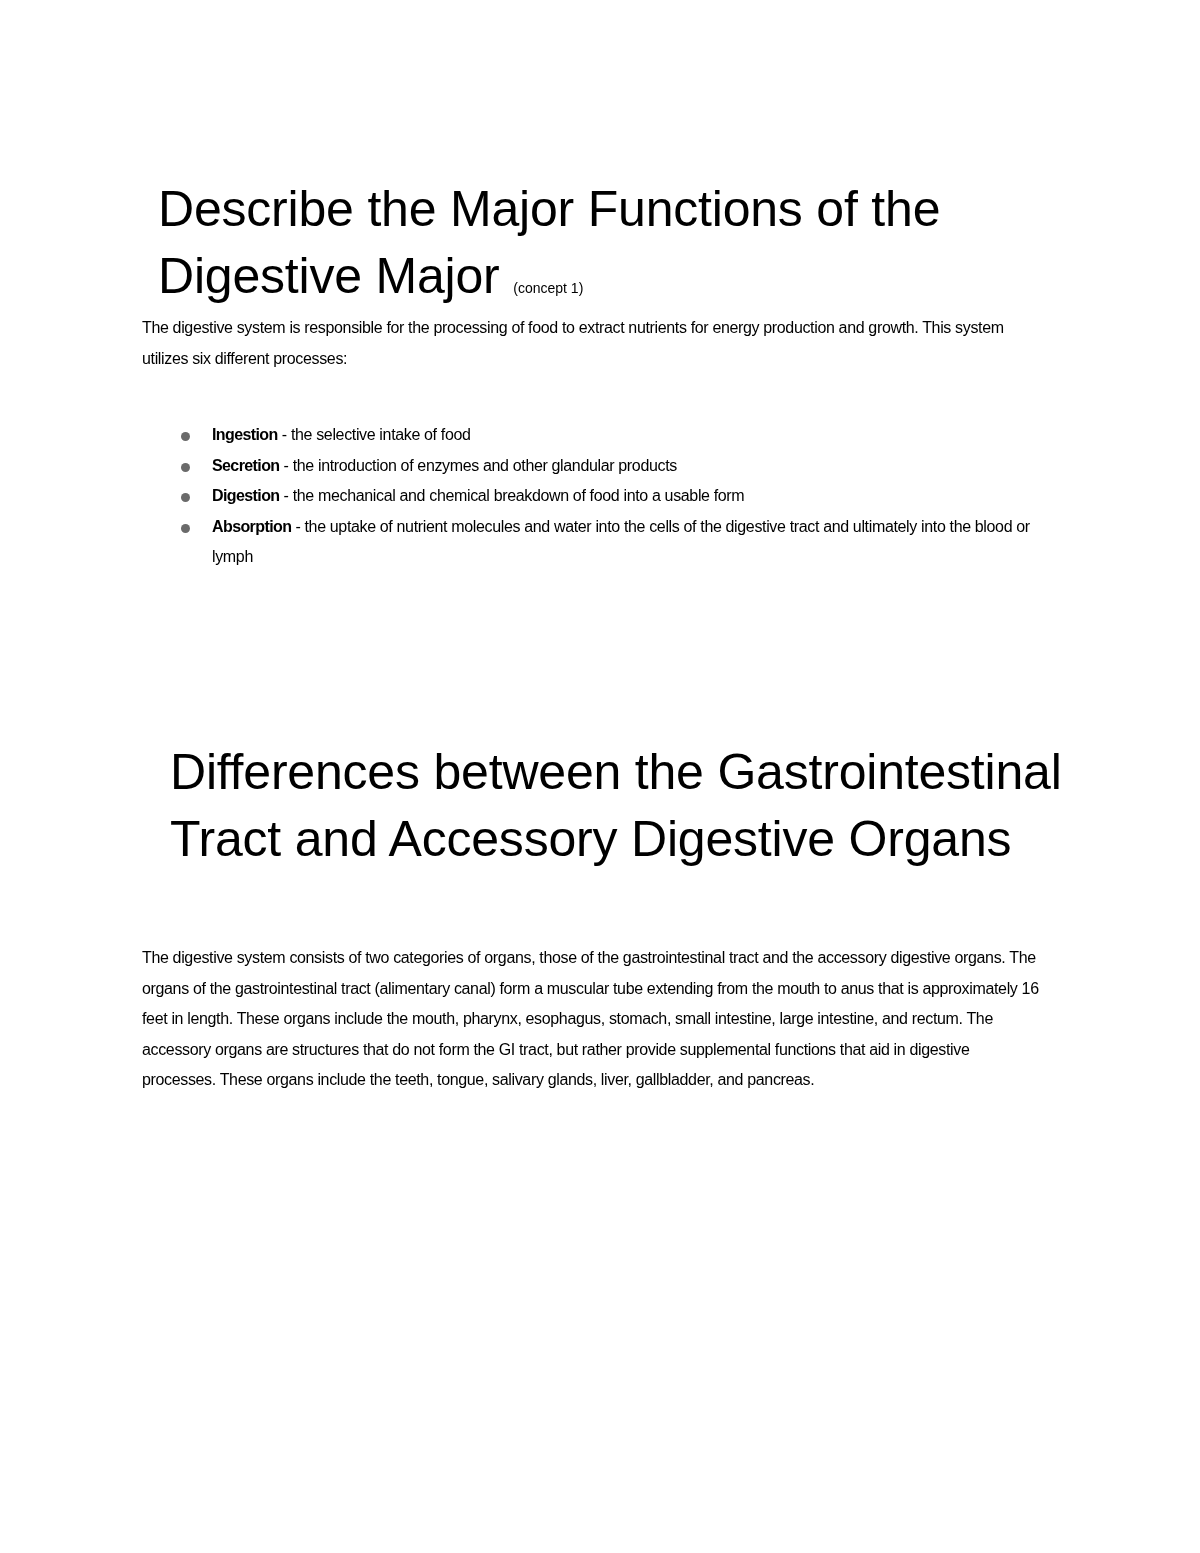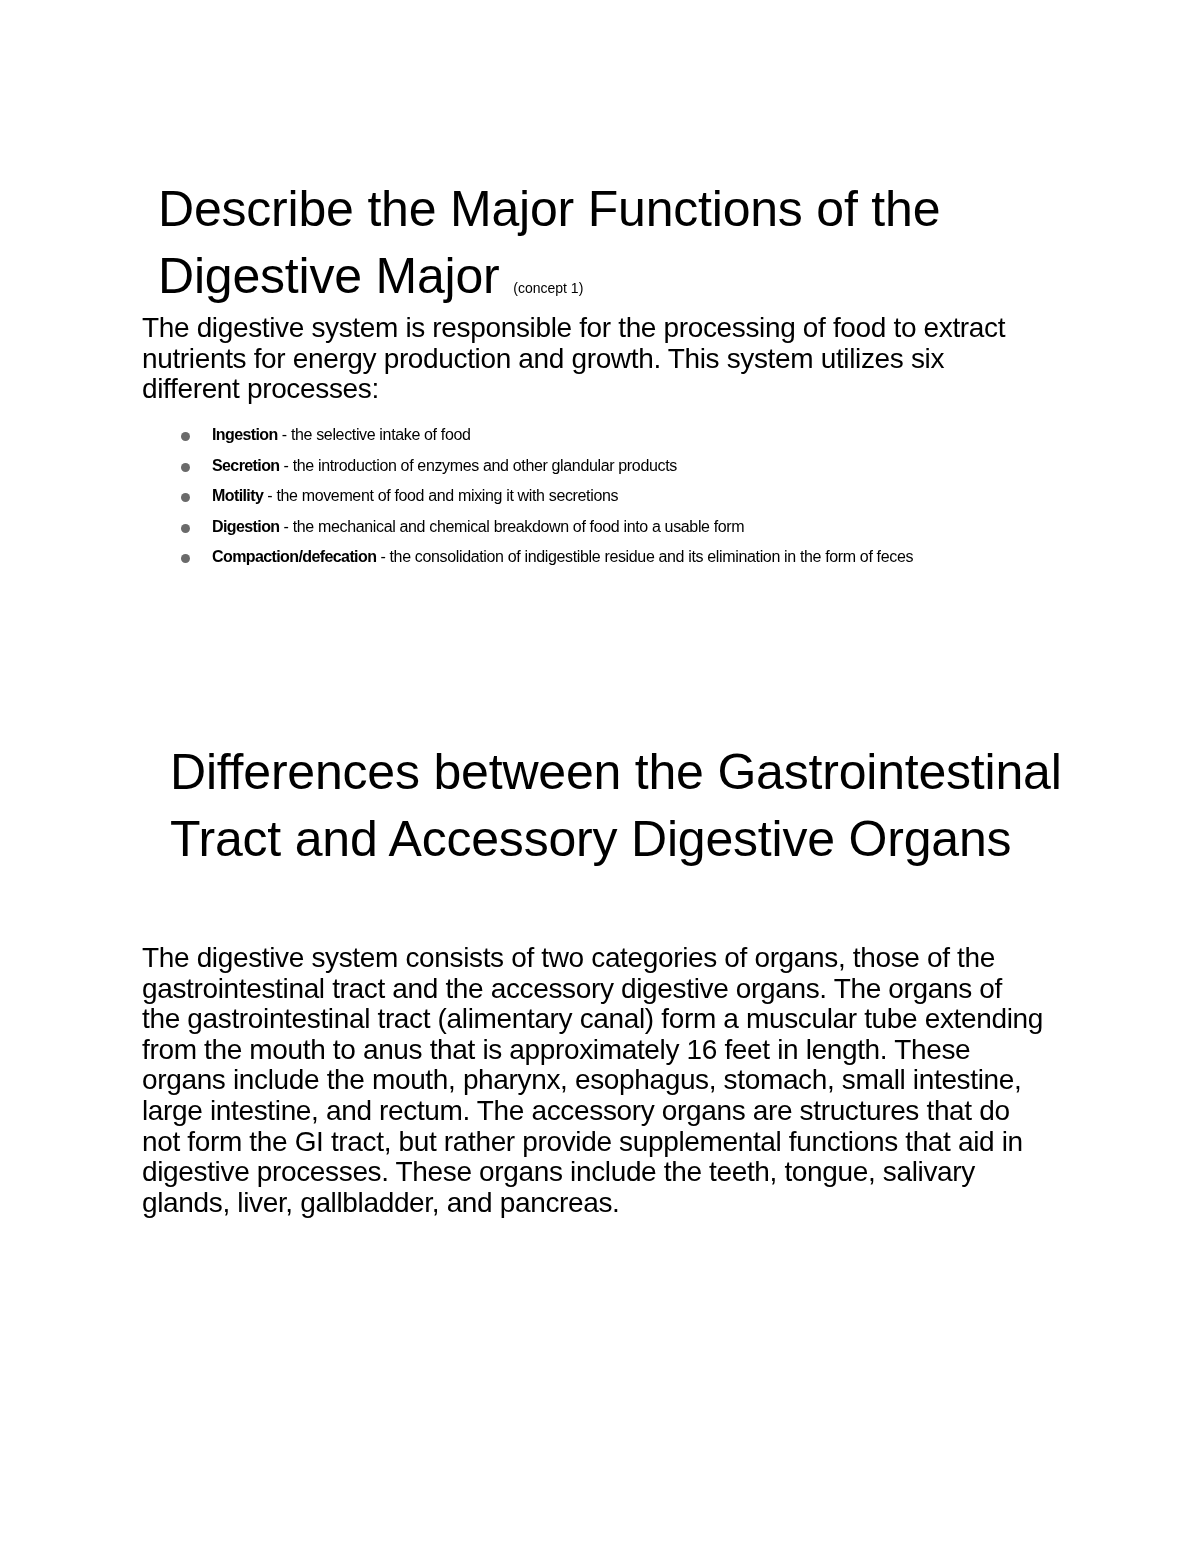--- a/index.html
+++ b/index.html
@@ -29,21 +29,21 @@
       letter-spacing: -0.2px;
     }
     .h1-a { position: absolute; top: 160px; left: 0; width: 920px; }
     .h1-b { position: absolute; top: 723px; left: 12px; width: 920px; }
     .concept {
       font-size: 14px;
       letter-spacing: 0;
       vertical-align: baseline;
     }
     .p {
-      font-size: 28px;
+      font-size: 16px;
       line-height: 30.6px;
       margin: 0;
       letter-spacing: -0.35px;
     }
     .p-intro { position: absolute; top: 313px; left: 0; width: 900px; }
     .p-gi { position: absolute; top: 943px; left: 0; width: 905px; }
     ul.list {
       position: absolute;
       top: 420px;
       left: 0;
@@ -80,27 +80,24 @@
   <p class="p p-intro">The digestive system is responsible for the processing of food to extract nutrients for energy production and growth.  This system utilizes six different processes:</p>
 
   <ul class="list">
     <li>
       <span class="bullet"></span><span class="term">Ingestion</span><span> - </span><span>the selective intake of food</span>
     </li>
     <li>
       <span class="bullet"></span><span class="term">Secretion</span><span> - </span><span>the introduction of enzymes and other glandular products</span>
     </li>
     <li>
-      <span class="bullet"></span><span class="term">Motility</span><span> - </span><span>the movement of food and mixing it with secretions</span>
-    </li>
-    <li>
       <span class="bullet"></span><span class="term">Digestion</span><span> - </span><span>the mechanical and chemical breakdown of food into a usable form</span>
     </li>
     <li>
-      <span class="bullet"></span><span class="term">Compaction/defecation</span><span> - </span><span>the consolidation of indigestible residue and its elimination in the form of feces</span>
+      <span class="bullet"></span><span class="term">Absorption</span><span> - </span><span>the uptake of nutrient molecules and water into the cells of the digestive tract and ultimately into the blood or lymph</span>
     </li>
   </ul>
 
   <h1 class="h1 h1-b">Differences between the Gastrointestinal Tract and Accessory Digestive Organs</h1>
 
   <p class="p p-gi">The digestive system consists of two categories of organs, those of the gastrointestinal tract and the accessory digestive organs. The organs of the gastrointestinal tract (alimentary canal) form a muscular tube extending from the mouth to anus that is approximately 16 feet in length.  These organs include the mouth, pharynx, esophagus, stomach, small intestine, large intestine, and rectum. The accessory organs are structures that do not form the GI tract, but rather provide supplemental functions that aid in digestive processes.  These organs include the teeth, tongue, salivary glands, liver, gallbladder, and pancreas.</p>
 
 </div>
 
 </body></html>

